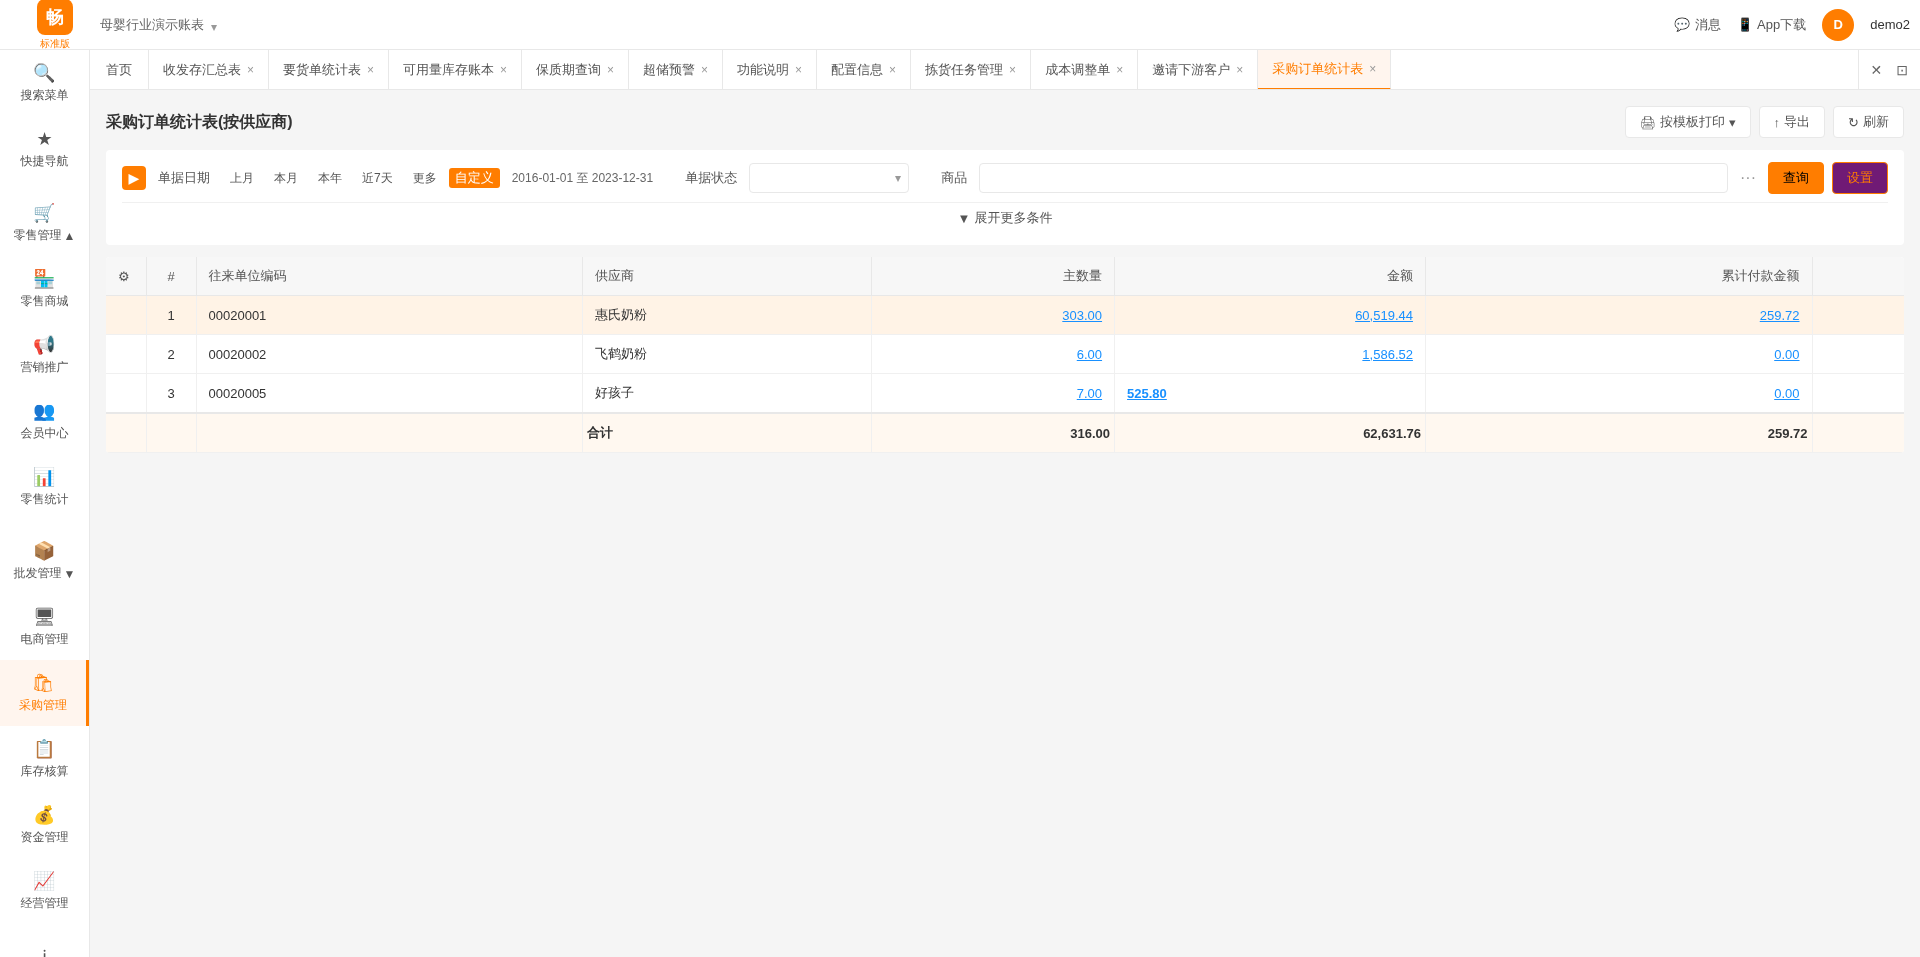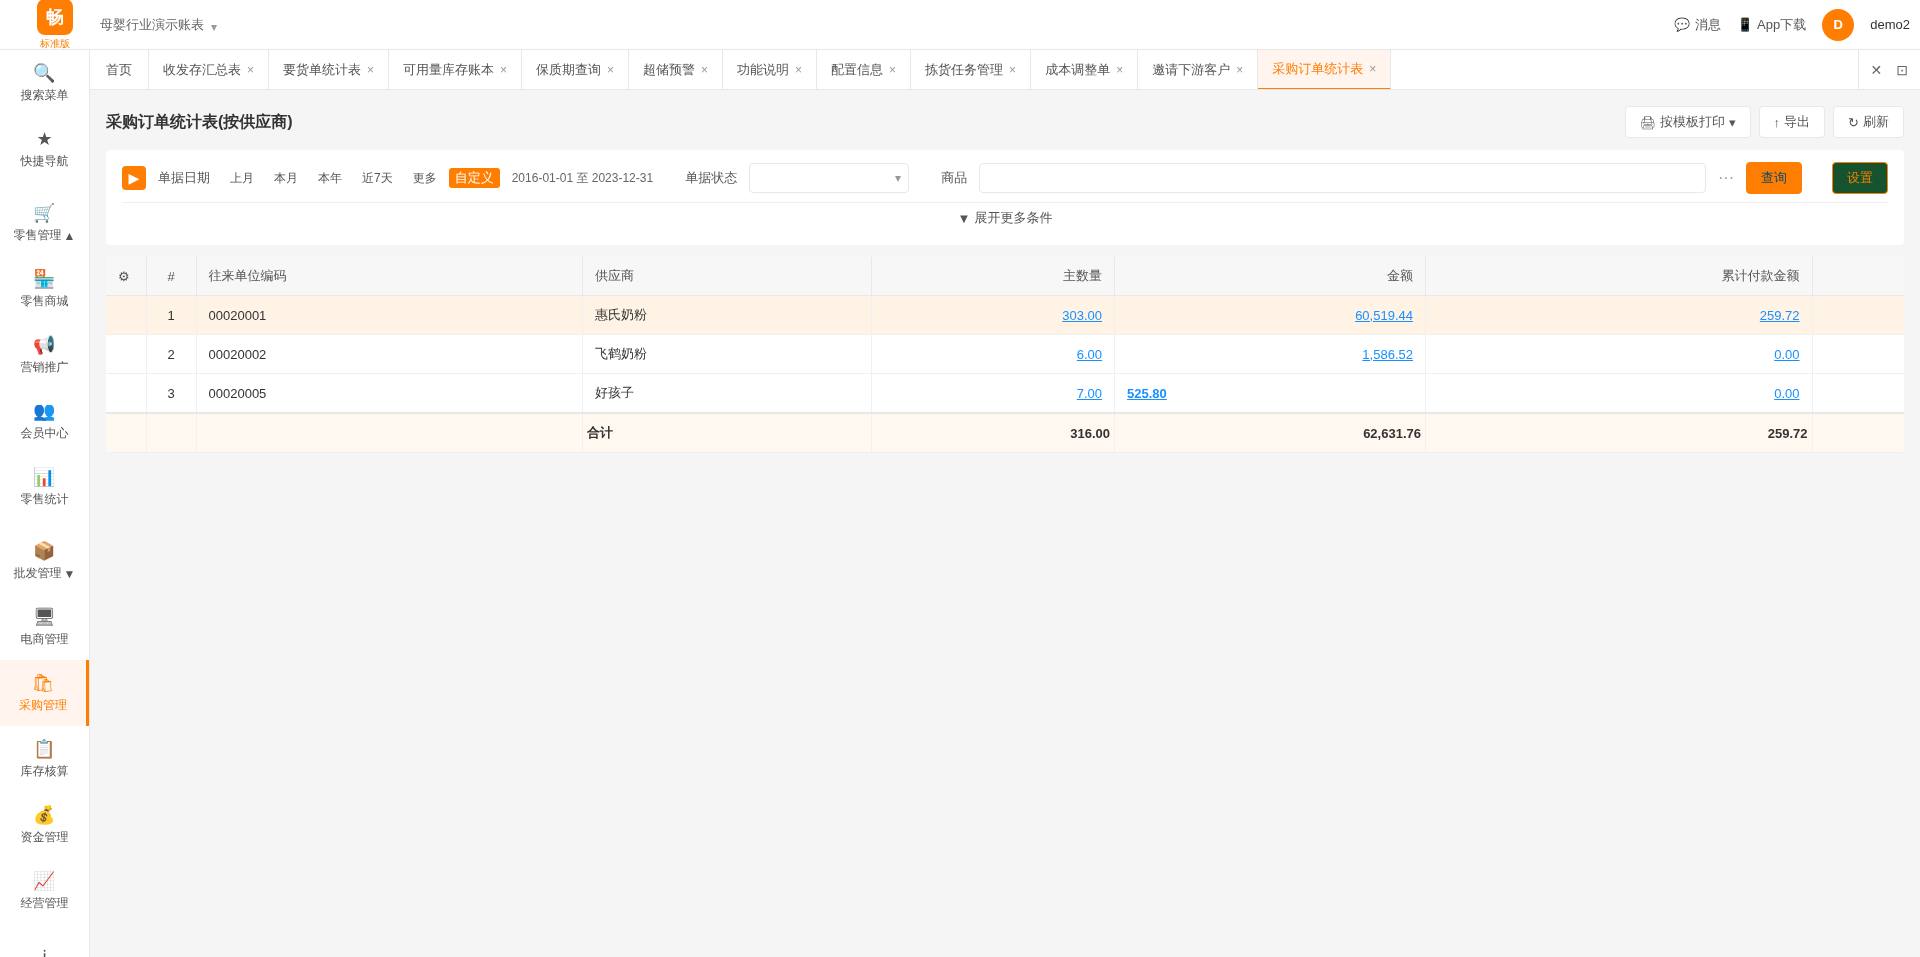--- a/index.html
+++ b/index.html
@@ -43,22 +43,22 @@
     .sidebar-item .s-icon { font-size: 18px; }
     .sidebar-divider { height: 1px; background: #f0f0f0; margin: 4px 8px; }
     .sidebar-group-label { display: flex; align-items: center; gap: 2px; }
 
     
     .page-header { display: flex; align-items: center; justify-content: space-between; margin-bottom: 12px; }
     .page-title { font-size: 16px; font-weight: bold; color: #333; }
     .page-actions { display: flex; align-items: center; gap: 8px; }
 
     .action-btn { padding: 6px 14px; border-radius: 4px; font-size: 13px; cursor: pointer; border: 1px solid #e8e8e8; background: #fff; color: #555; display: flex; align-items: center; gap: 4px; }
-    .action-btn.primary { background: #ff7d00; color: #0c4a6e; border-color: #ff7d00; }
-    .action-btn.secondary { background: #14532d; color: #ff7d00; border-color: #ff7d00; margin-left: 22px; }
+    .action-btn.primary { background: #ff7d00; color: #000000; border-color: #ff7d00; }
+    .action-btn.secondary { background: #701a75; color: #ff7d00; border-color: #ff7d00; }
 
     
     .filter-panel { background: #fff; border-radius: 4px; padding: 12px 16px; margin-bottom: 12px; }
     .filter-row { display: flex; align-items: center; gap: 12px; flex-wrap: wrap; }
     .filter-toggle { width: 24px; height: 24px; background: #ff7d00; color: #fff; border-radius: 4px; display: flex; align-items: center; justify-content: center; cursor: pointer; font-size: 14px; flex-shrink: 0; }
     .filter-label { font-size: 13px; color: #555; white-space: nowrap; }
     .date-shortcuts { display: flex; gap: 4px; align-items: center; }
     .date-shortcut { padding: 2px 8px; font-size: 12px; color: #555; cursor: pointer; border-radius: 3px; }
     .date-range { font-size: 12px; color: #666; }
     .custom-tag { background: #ff7d00; color: #fff; font-size: 13px; padding: 1px 6px; border-radius: 3px; }

